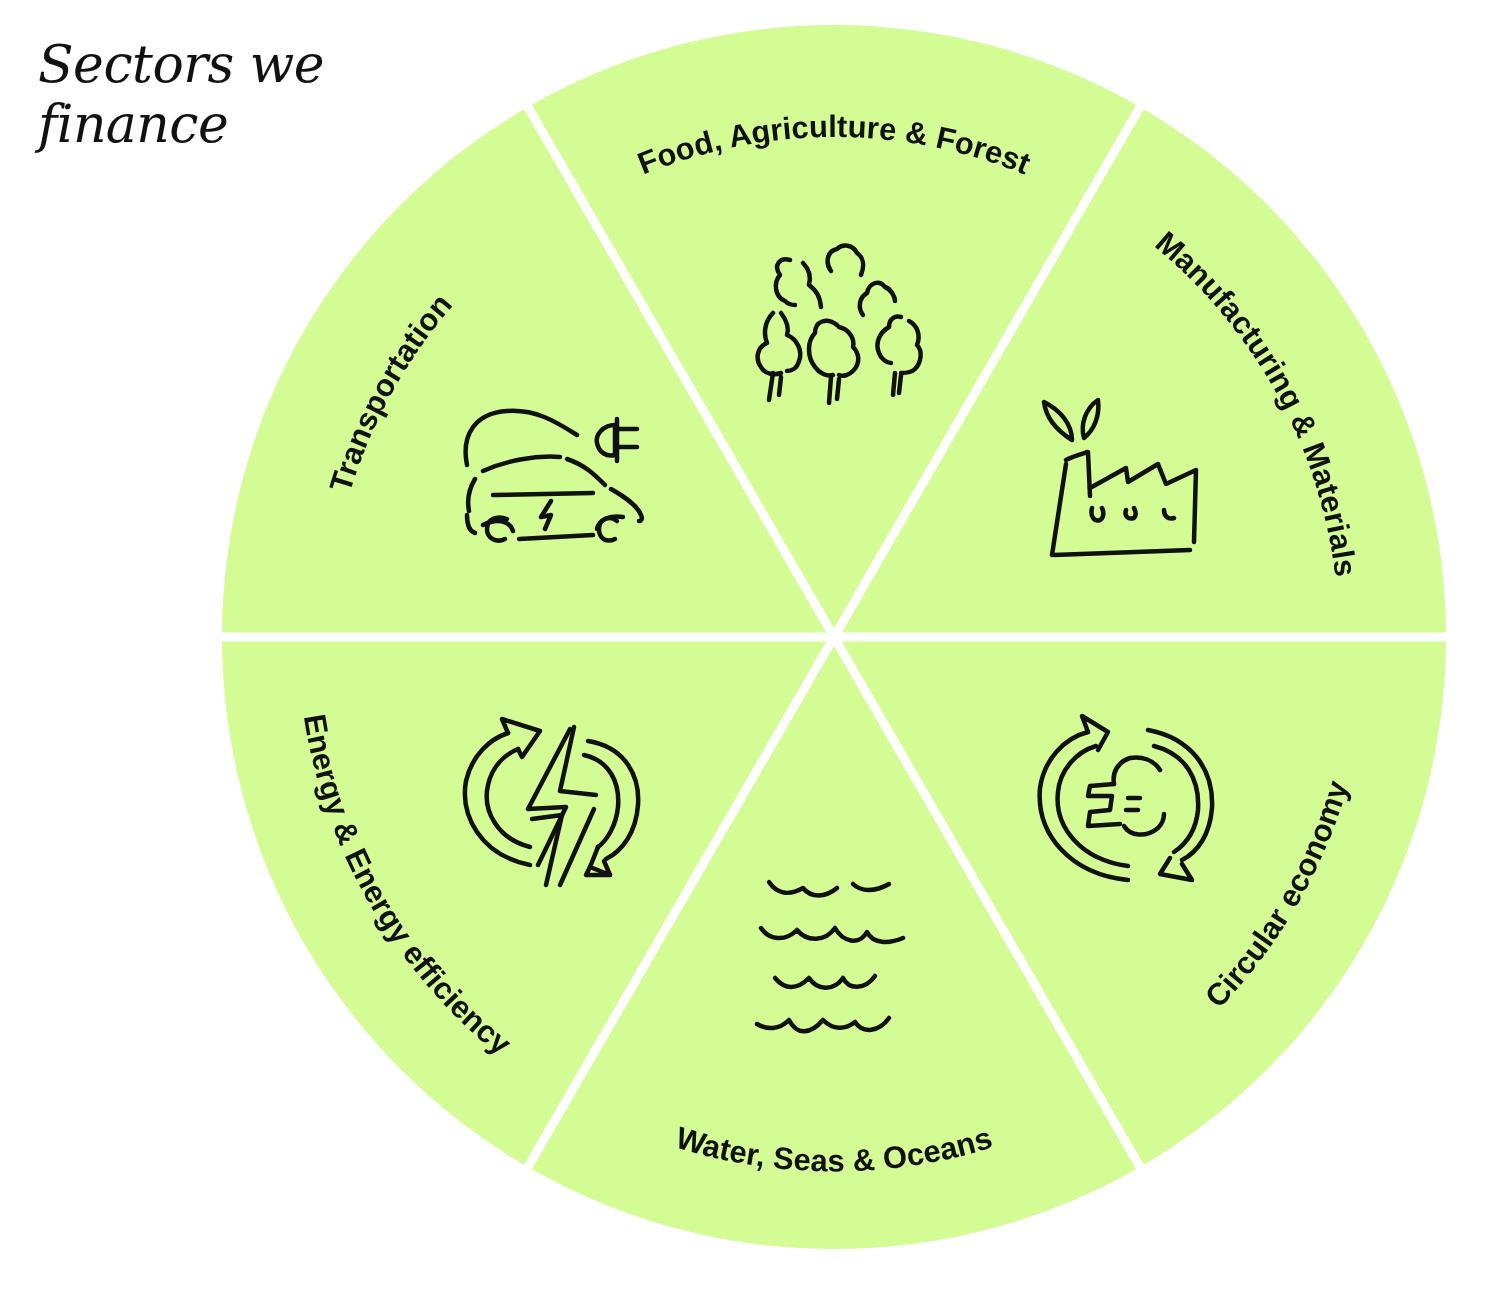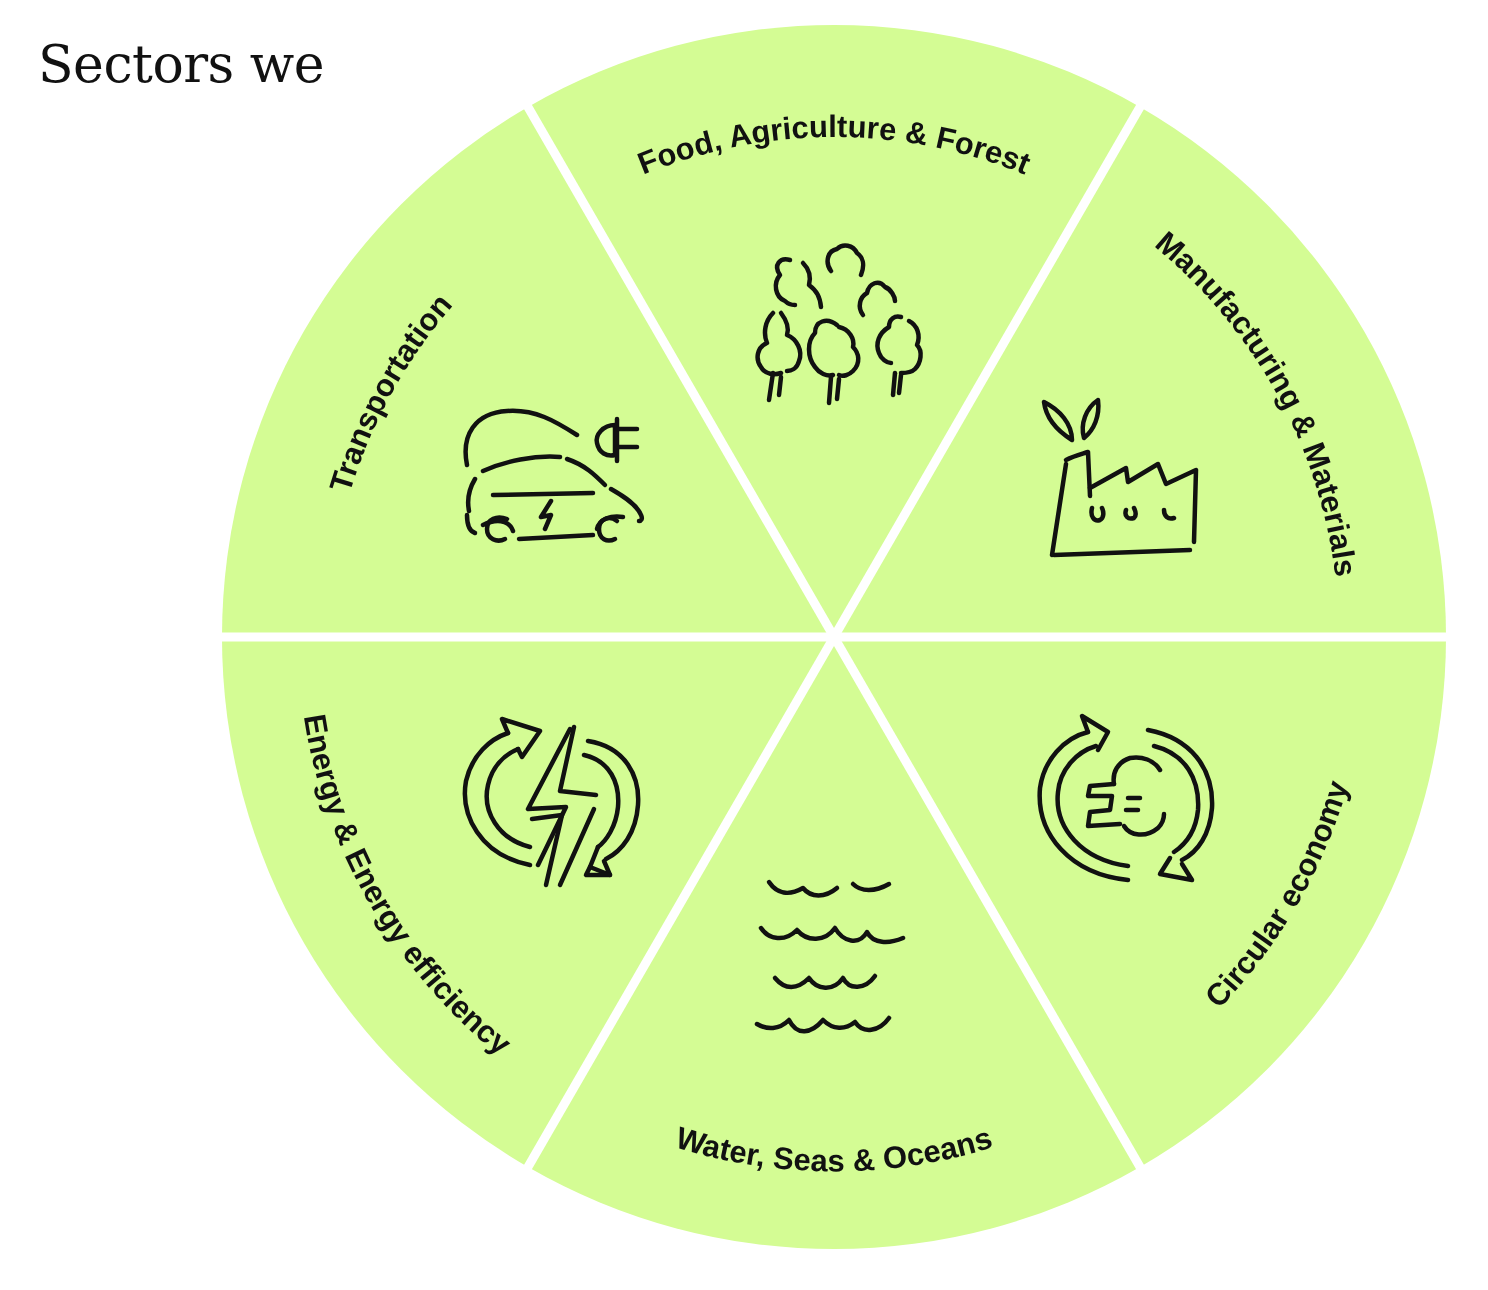--- a/index.html
+++ b/index.html
@@ -1,32 +1,33 @@
 <!DOCTYPE html>
 <html><head>
 <meta charset="utf-8">
 <style>
   html, body { margin: 0; padding: 0; background: #ffffff; }
   body { width: 1488px; height: 1290px; position: relative; overflow: hidden; }
   .title {
     position: absolute; left: 38px; top: 34px;
     font-family: "DejaVu Serif", "Liberation Serif", serif;
-    font-size: 52px; line-height: 60px; color: #111;
+    font-style: italic; font-size: 52px; line-height: 60px; color: #111;
     margin: 0; font-weight: normal; letter-spacing: -0.5px;
   }
   .title span { display: block; }
   svg.wheel { position: absolute; left: 0; top: 0; }
   .lbl { font-family: "Liberation Sans", "DejaVu Sans", sans-serif; font-weight: bold; font-size: 31px; fill: #111; }
   .icon path, .icon line, .icon circle, .icon polyline { fill: none; stroke: #111; stroke-width: 4.5; stroke-linecap: round; stroke-linejoin: round; }
 </style>
 </head>
 <body>
 
 <h1 class="title">
   <span>Sectors we</span>
+  <span>finance</span>
 </h1>
 
 <svg class="wheel" width="1488" height="1290" viewBox="0 0 1488 1290">
   <defs>
 
     <path id="arc-food" d="M 584 204 A 500 500 0 0 1 1084 204"></path>
 
     <path id="arc-manu" d="M 1087 200 A 505 505 0 0 1 1339 637"></path>
 
     <path id="arc-trans" d="M 329 637 A 505 505 0 0 1 581 200"></path>

